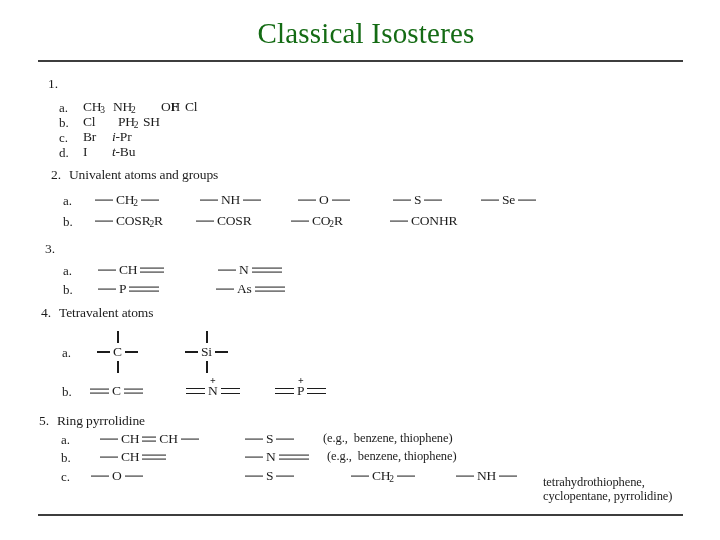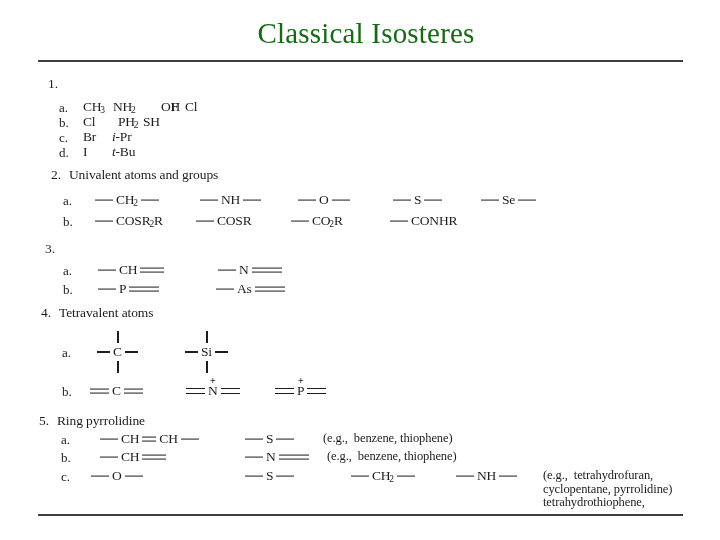--- a/index.html
+++ b/index.html
@@ -267,19 +267,18 @@
         <span class="txt">CH</span>
         <span class="sub">2</span>
         <span class="bond"></span>
       </div>
       <div class="group" style="left: 453px; top: 476px;">
         <span class="bond"></span>
         <span class="txt">NH</span>
         <span class="bond"></span>
       </div>
       <div class="note" style="left: 543px; top: 489px;">
-        <div class="noteline">(e.g.,  tetrahydrofuran,</div>
+        <div class="noteline">tetrahydrothiophene,</div>
         <div class="noteline">cyclopentane, pyrrolidine)</div>
-        <div class="noteline">tetrahydrothiophene,</div>
       </div>
     </div>
   <div class="rule" style="left: 38px; top: 514px; width: 645px; background: rgb(61, 61, 61);"></div>
 </div>
 
 </body></html>

